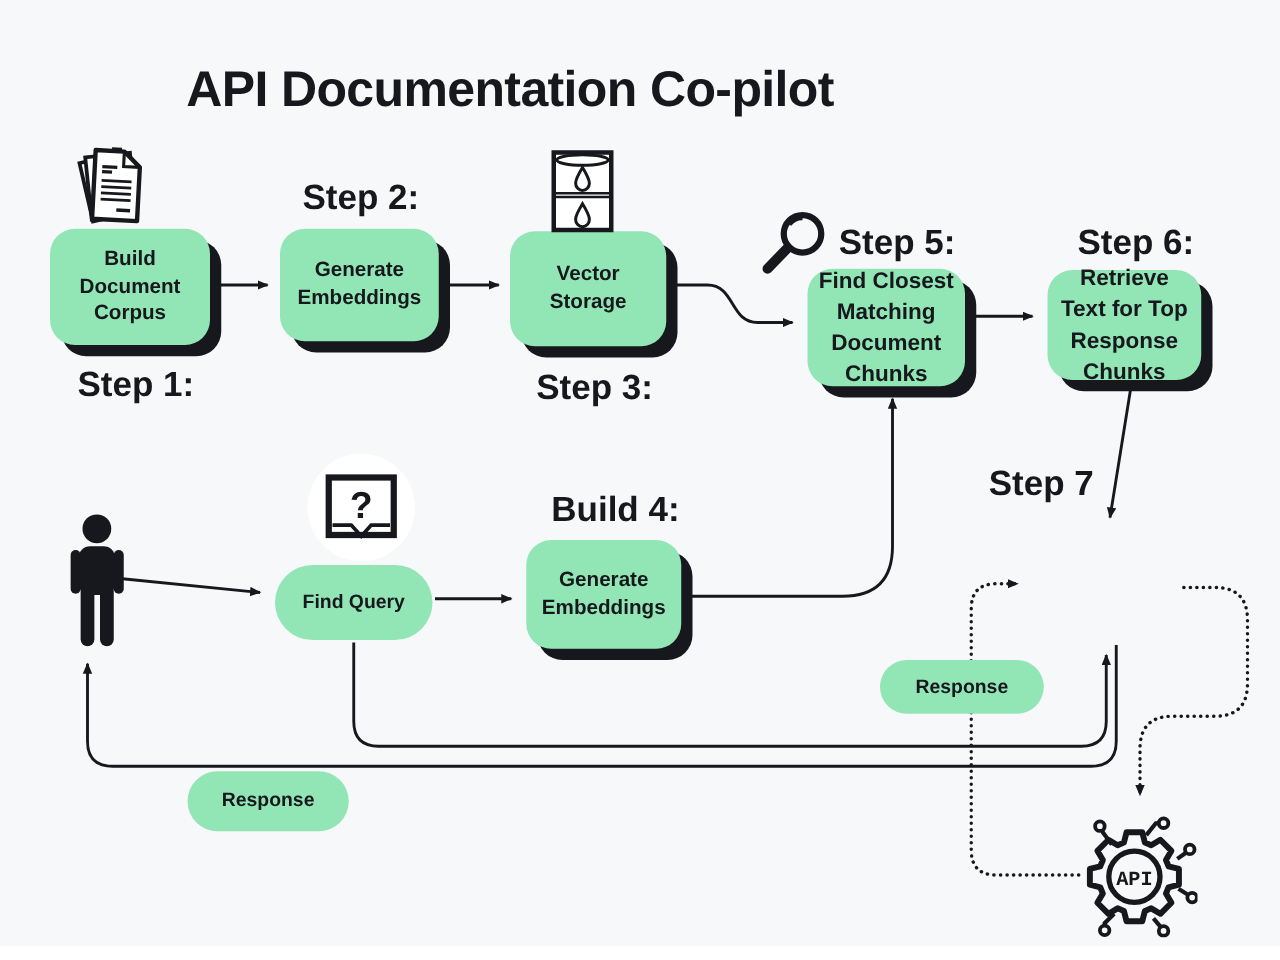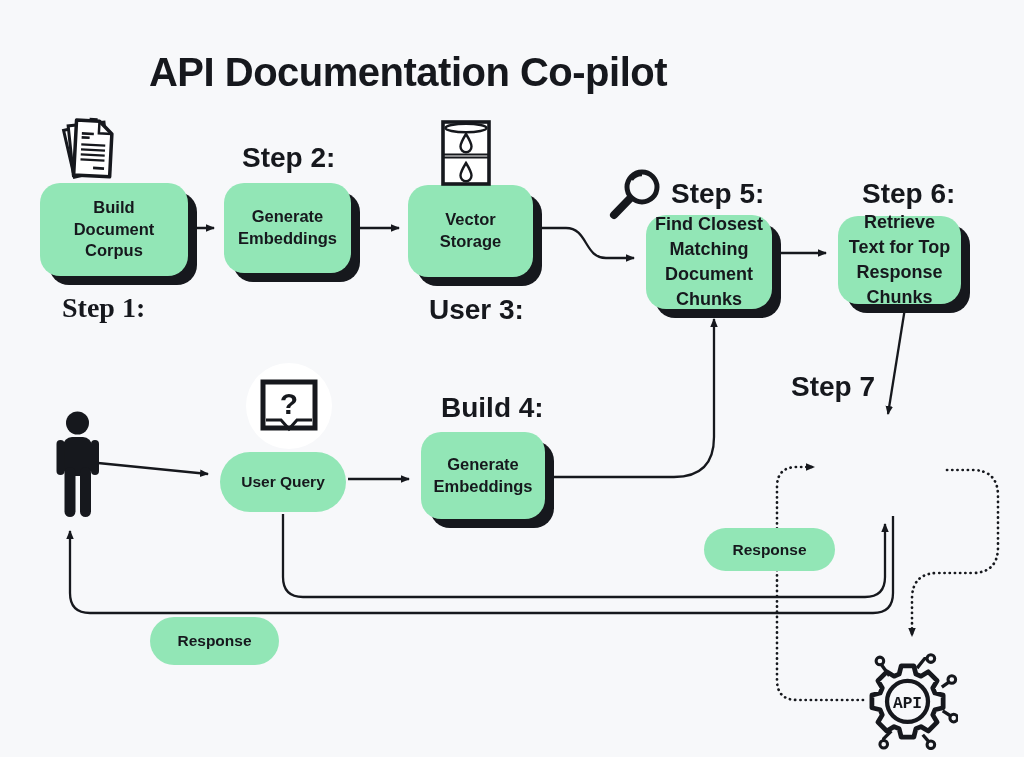--- a/index.html
+++ b/index.html
@@ -71,47 +71,47 @@
     <path d="M547,477 H674 Q714,477 714,437 V319" fill="none" stroke="#16181d" stroke-width="2.3" marker-end="url(#arrow)"></path>
     <path d="M283,514 V577 Q283,597 303,597 H865 Q885,597 885,577 V524" fill="none" stroke="#16181d" stroke-width="2.3" marker-end="url(#arrow)"></path>
     <path d="M893,516 V593 Q893,613 873,613 H90 Q70,613 70,593 V531" fill="none" stroke="#16181d" stroke-width="2.3" marker-end="url(#arrow)"></path>
 
     <path d="M947,470 H972 Q998,470 998,496 V547 Q998,573 972,573 H938 Q912,573 912,599 V636" fill="none" stroke="#16181d" stroke-width="2.7" stroke-linecap="round" stroke-dasharray="0.2 5" marker-end="url(#arrow)"></path>
     <path d="M863,700 H797 Q777,700 777,680 V487 Q777,467 797,467 H814" fill="none" stroke="#16181d" stroke-width="2.7" stroke-linecap="round" stroke-dasharray="0.2 5" marker-end="url(#arrow)"></path>
   </svg>
 
   <div class="title">API Documentation Co-pilot</div>
 
-  <div class="step-label" style="left:62px;top:292px;font-family:Liberation Serif, serif;">Step 1:</div>
+  <div class="step-label" style="left:62px;top:292px;">Step 1:</div>
   <div class="step-label" style="left:242px;top:142px;">Step 2:</div>
-  <div class="step-label" style="left:429px;top:294px;">User 3:</div>
+  <div class="step-label" style="left:429px;top:294px;">Step 3:</div>
   <div class="step-label" style="left:441px;top:392px;">Build 4:</div>
   <div class="step-label" style="left:671px;top:178px;">Step 5:</div>
   <div class="step-label" style="left:862px;top:178px;">Step 6:</div>
   <div class="step-label" style="left:791px;top:371px;">Step 7</div>
 
-  <div class="node fs16" style="left:40px;top:183px;width:148px;height:93px;">Build
+  <div class="node fs16" style="left:40px;top:183px;width:128px;height:93px;">Build
 Document
 Corpus</div>
   <div class="node fs16" style="left:224px;top:183px;width:127px;height:90px;">Generate
 Embeddings</div>
   <div class="node fs16" style="left:408px;top:185px;width:125px;height:92px;">Vector
 Storage</div>
   <div class="node fs14" style="left:646px;top:215px;width:126px;height:94px;">Find Closest
 Matching
 Document
 Chunks</div>
   <div class="node fs14" style="left:838px;top:216px;width:123px;height:88px;">Retrieve
 Text for Top
 Response
 Chunks</div>
   <div class="node fs16" style="left:421px;top:432px;width:124px;height:87px;">Generate
 Embeddings</div>
 
-  <div class="pill pill-text" style="left:220px;top:452px;width:126px;height:60px;border-radius:30px;">User Query</div>
+  <div class="pill pill-text" style="left:220px;top:452px;width:126px;height:60px;border-radius:30px;">Find Query</div>
   <div class="pill pill-text" style="left:704px;top:528px;width:131px;height:43px;">Response</div>
   <div class="pill pill-text" style="left:150px;top:617px;width:129px;height:48px;">Response</div>
 
   <div class="icon" style="left:56px;top:112px;">
     <svg width="72" height="74" viewBox="0 0 72 74">
       <g transform="rotate(-13 30 40)">
         <rect x="13" y="14" width="36" height="48" fill="#ffffff" stroke="#16181d" stroke-width="3"></rect>
       </g>
       <g transform="rotate(-6 32 40)">
         <rect x="15" y="12" width="36" height="50" fill="#ffffff" stroke="#16181d" stroke-width="3"></rect>

